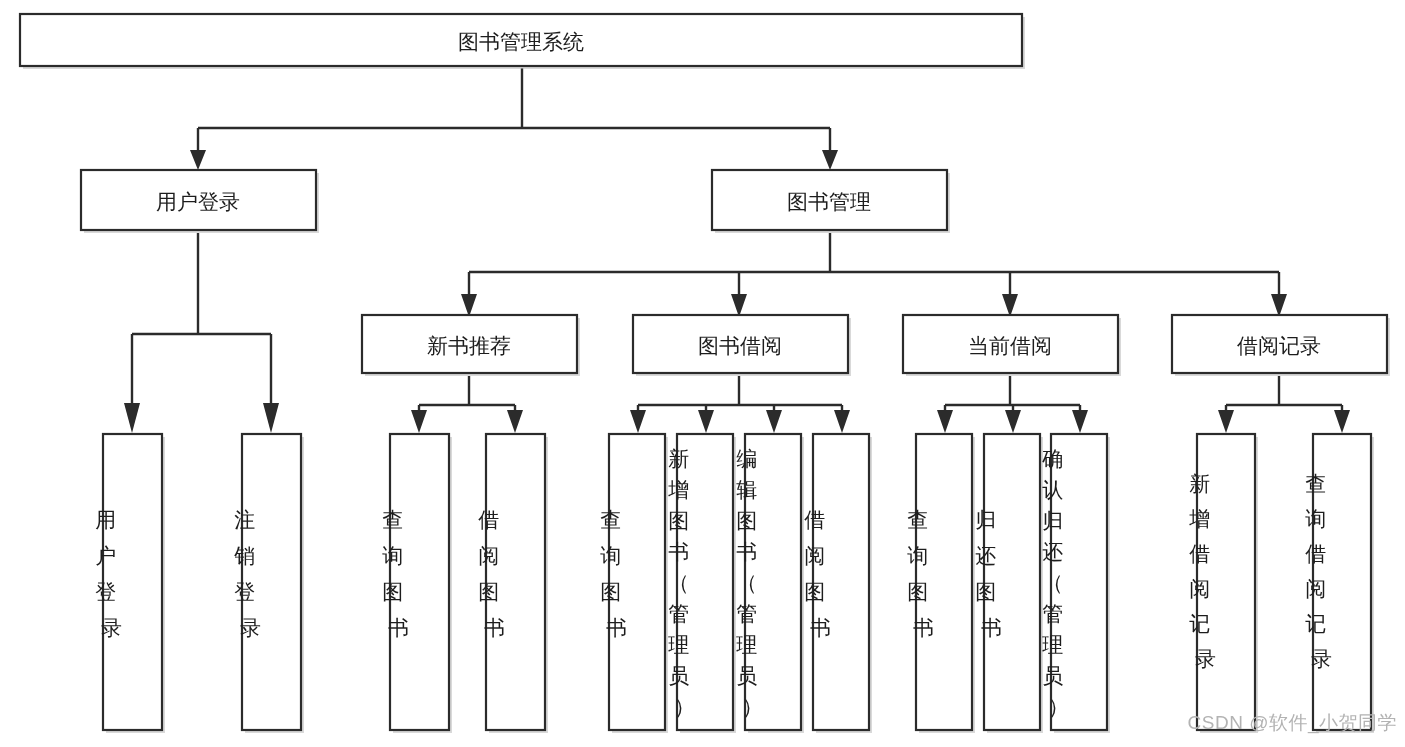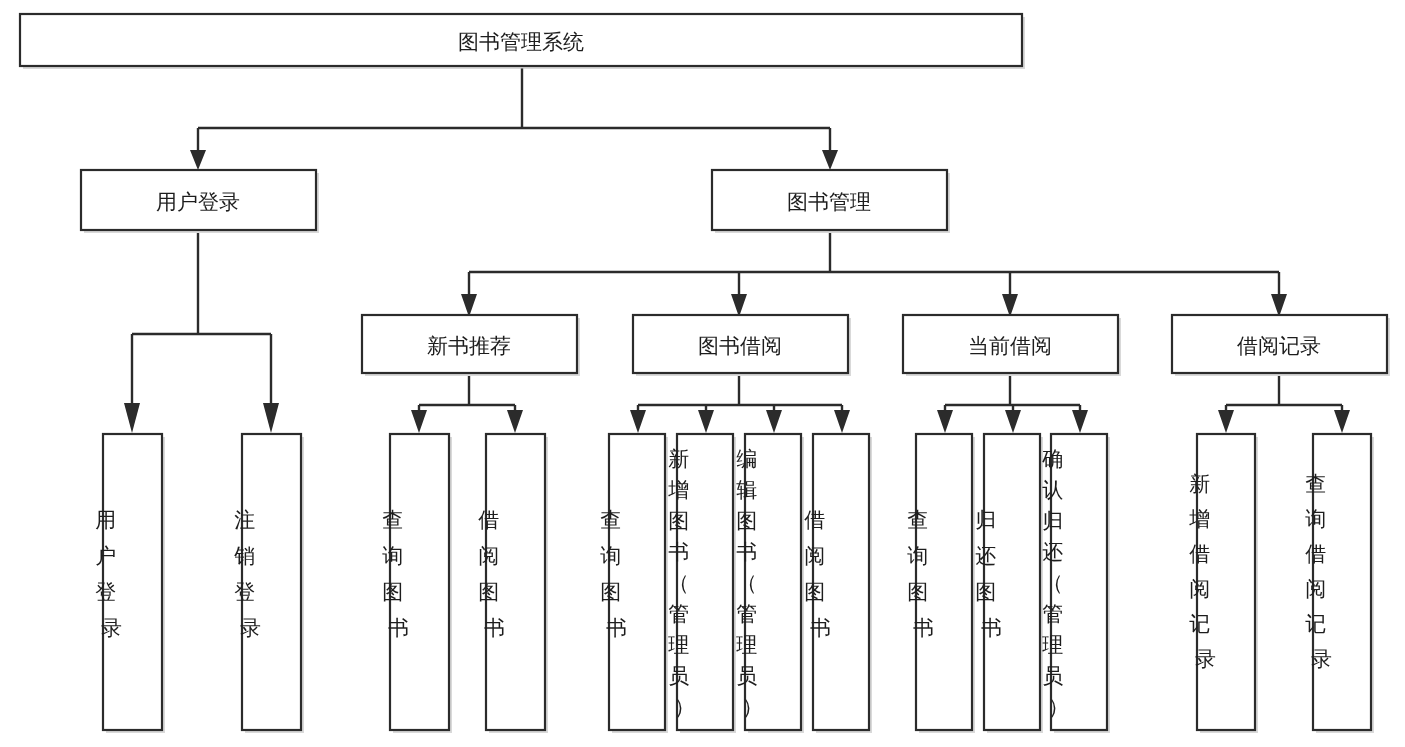--- a/index.html
+++ b/index.html
@@ -339,13 +339,14 @@
         <tspan x="1342" dy="35">询</tspan>
         <tspan x="1342" dy="35">借</tspan>
         <tspan x="1342" dy="35">阅</tspan>
         <tspan x="1342" dy="35">记</tspan>
         <tspan x="1342" dy="35">录</tspan>
       </text>
     </g>
 
   </svg>
 
+  <div class="watermark">CSDN @软件_小贺同学</div>
 </div>
 
 </body></html>

